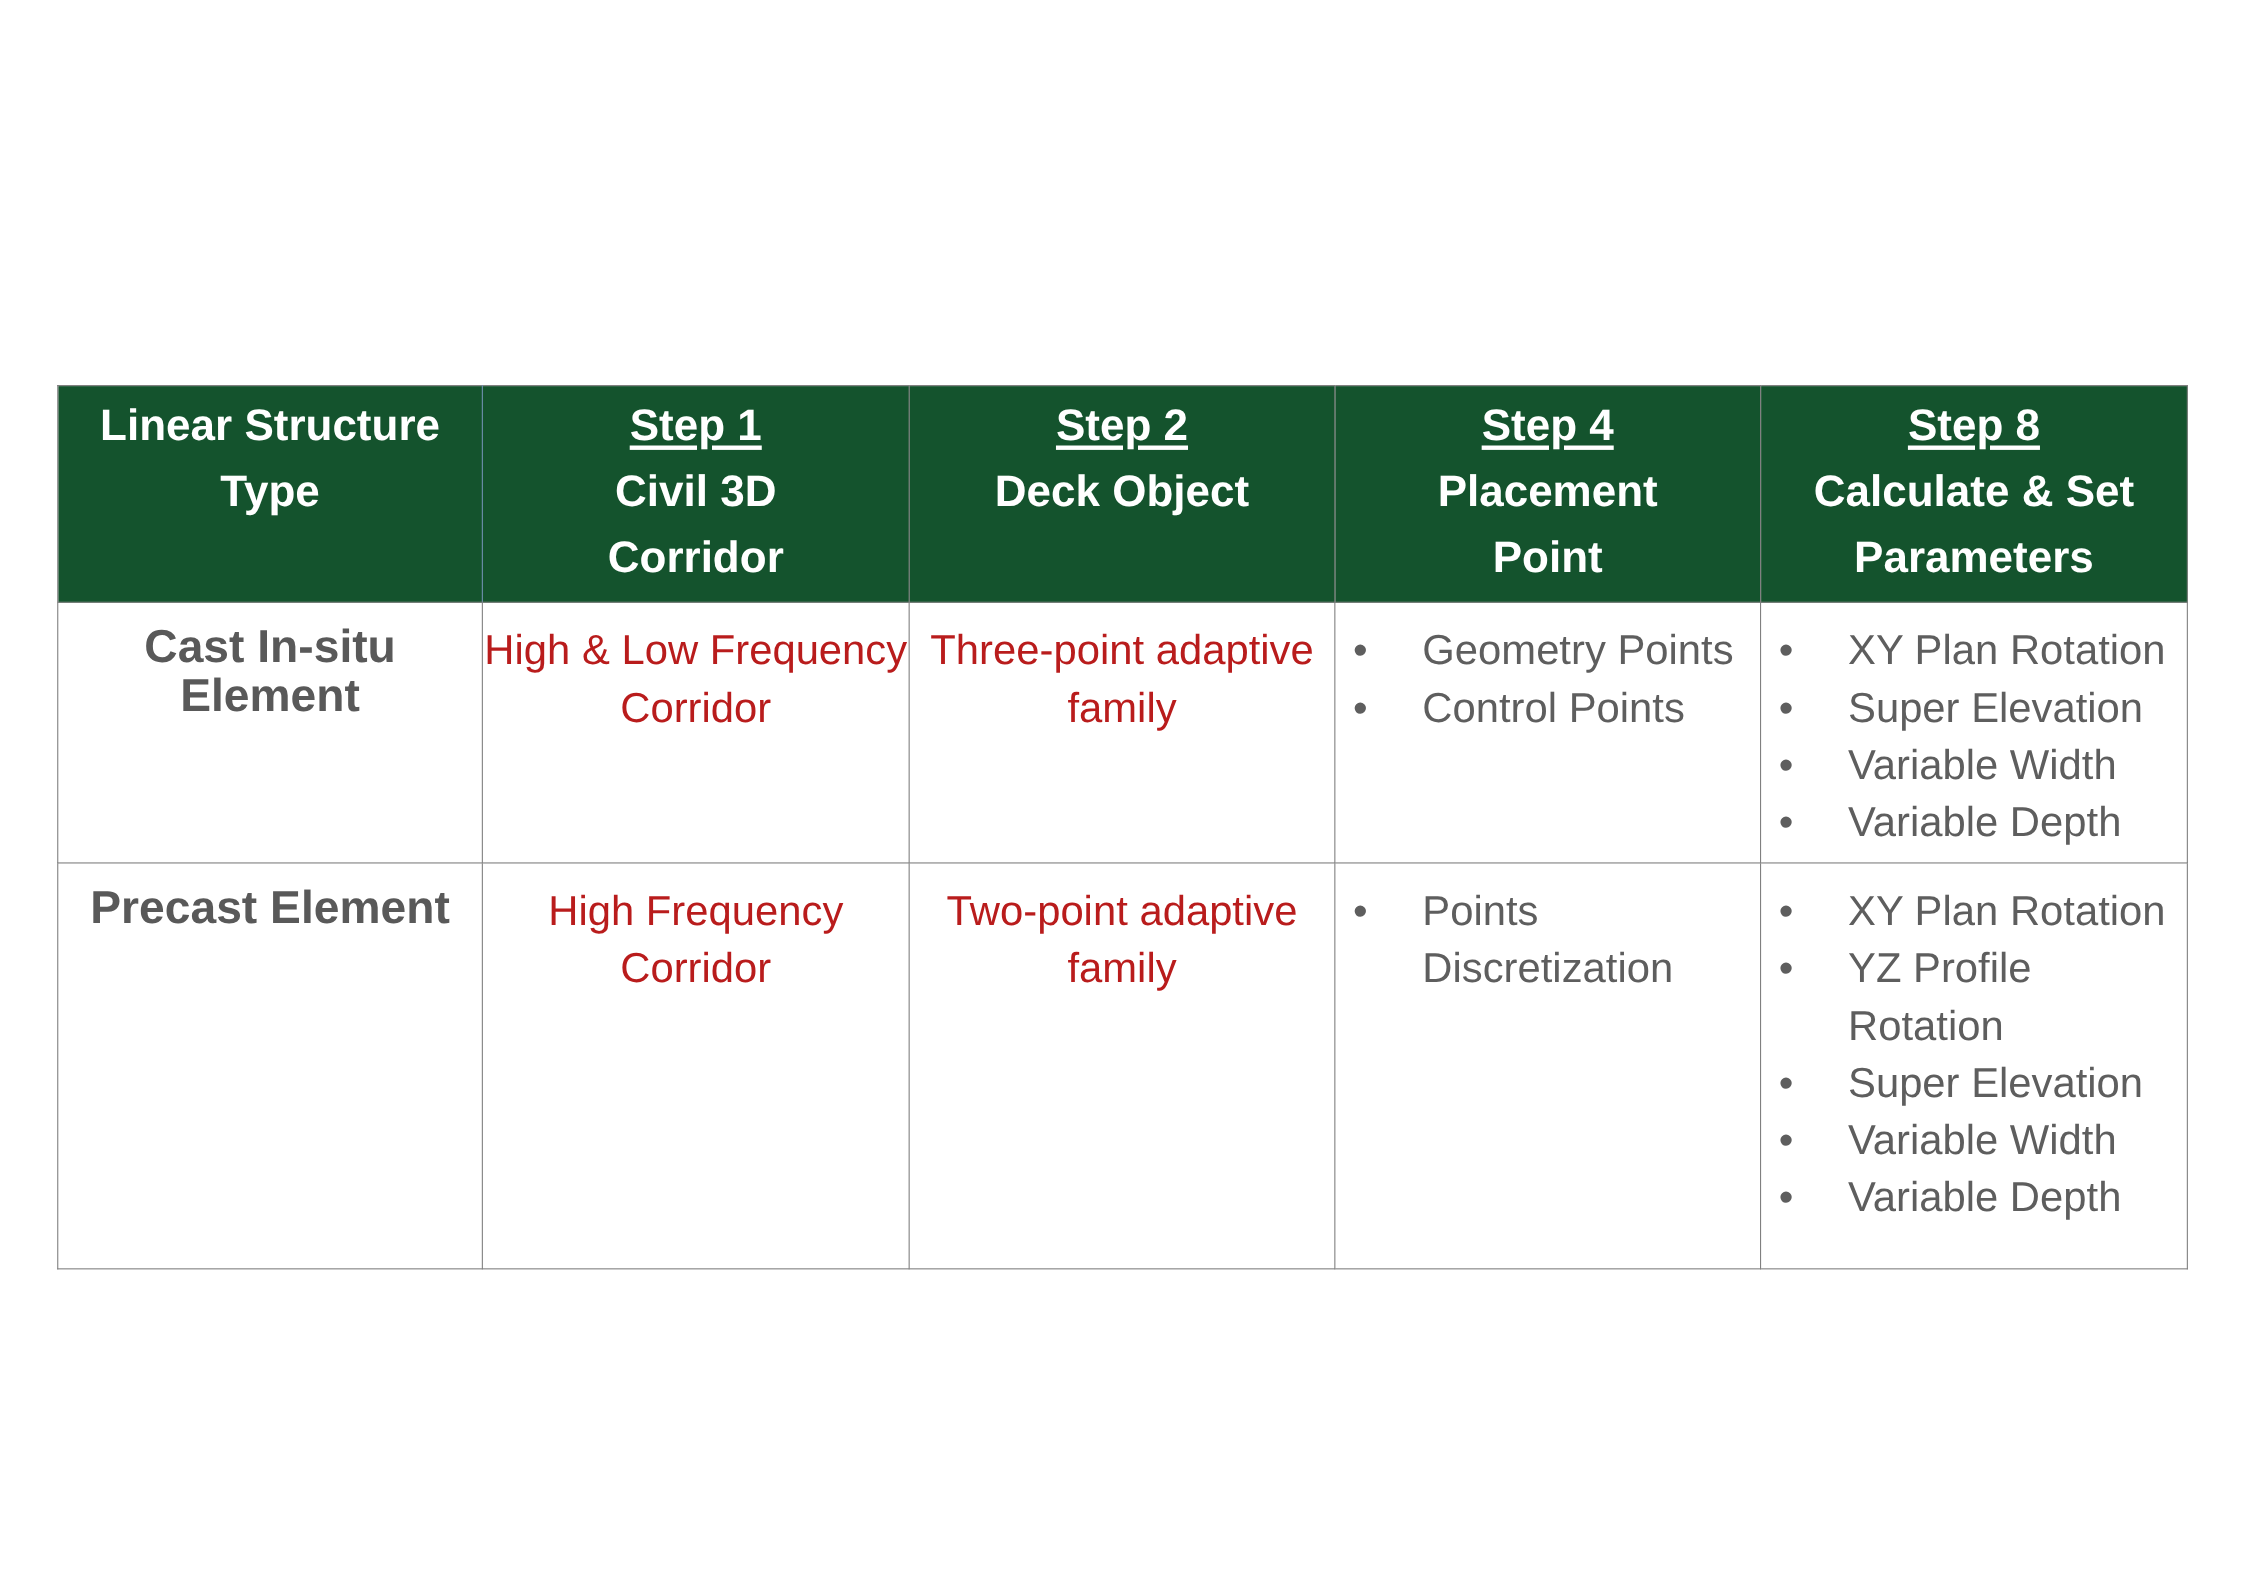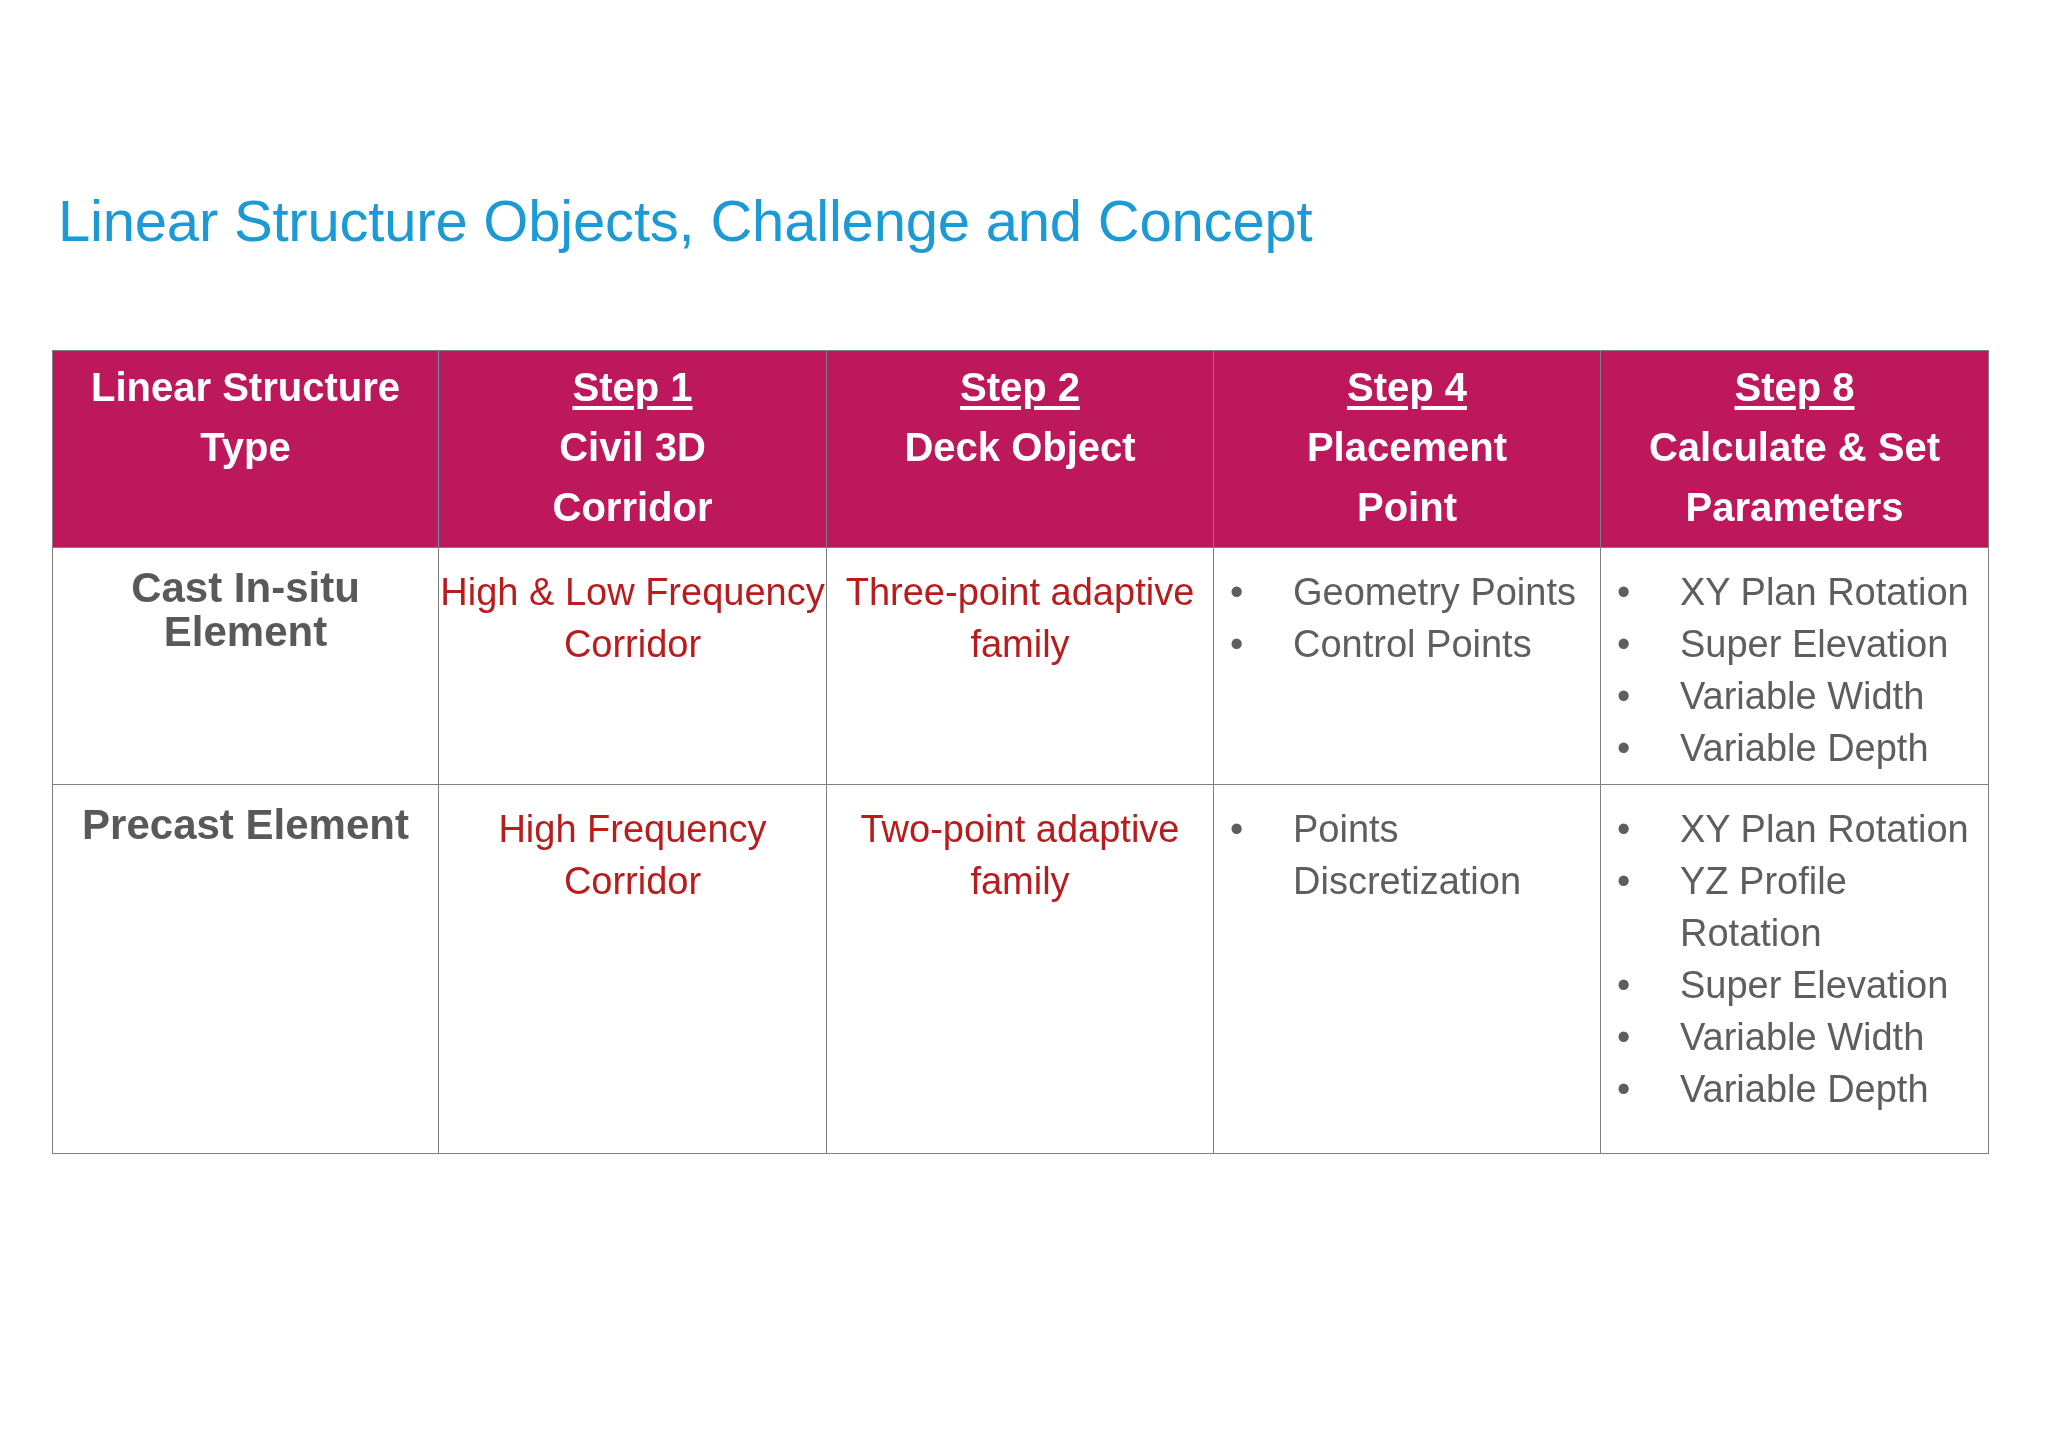--- a/index.html
+++ b/index.html
@@ -52,21 +52,21 @@
 
   
   .col-type  { width: 386px; }
   .col-s1    { width: 388px; }
   .col-s2    { width: 387px; }
   .col-s3    { width: 387px; }
   .col-s4    { width: 388px; }
 
   
   thead td {
-    background: #be185d;
+    background: #14532d;
     border-color: #5B9BD5;
     height: 184px;
     vertical-align: middle;
     text-align: center;
     color: #ffffff;
   }
   thead td.hdr-first {
     border-right-color: #6f8faf;
   }
   .hdr-inner {
@@ -130,21 +130,20 @@
   ul.bullets li .bullet-text {
     display: block;
     margin-left: 21px;
   }
 </style>
 </head>
 <body>
 
 <div class="slide">
 
-  <div class="slide-title">Linear Structure Objects, Challenge and Concept</div>
 
   <table class="matrix-table">
     <colgroup>
       <col class="col-type">
       <col class="col-s1">
       <col class="col-s2">
       <col class="col-s3">
       <col class="col-s4">
     </colgroup>
 

